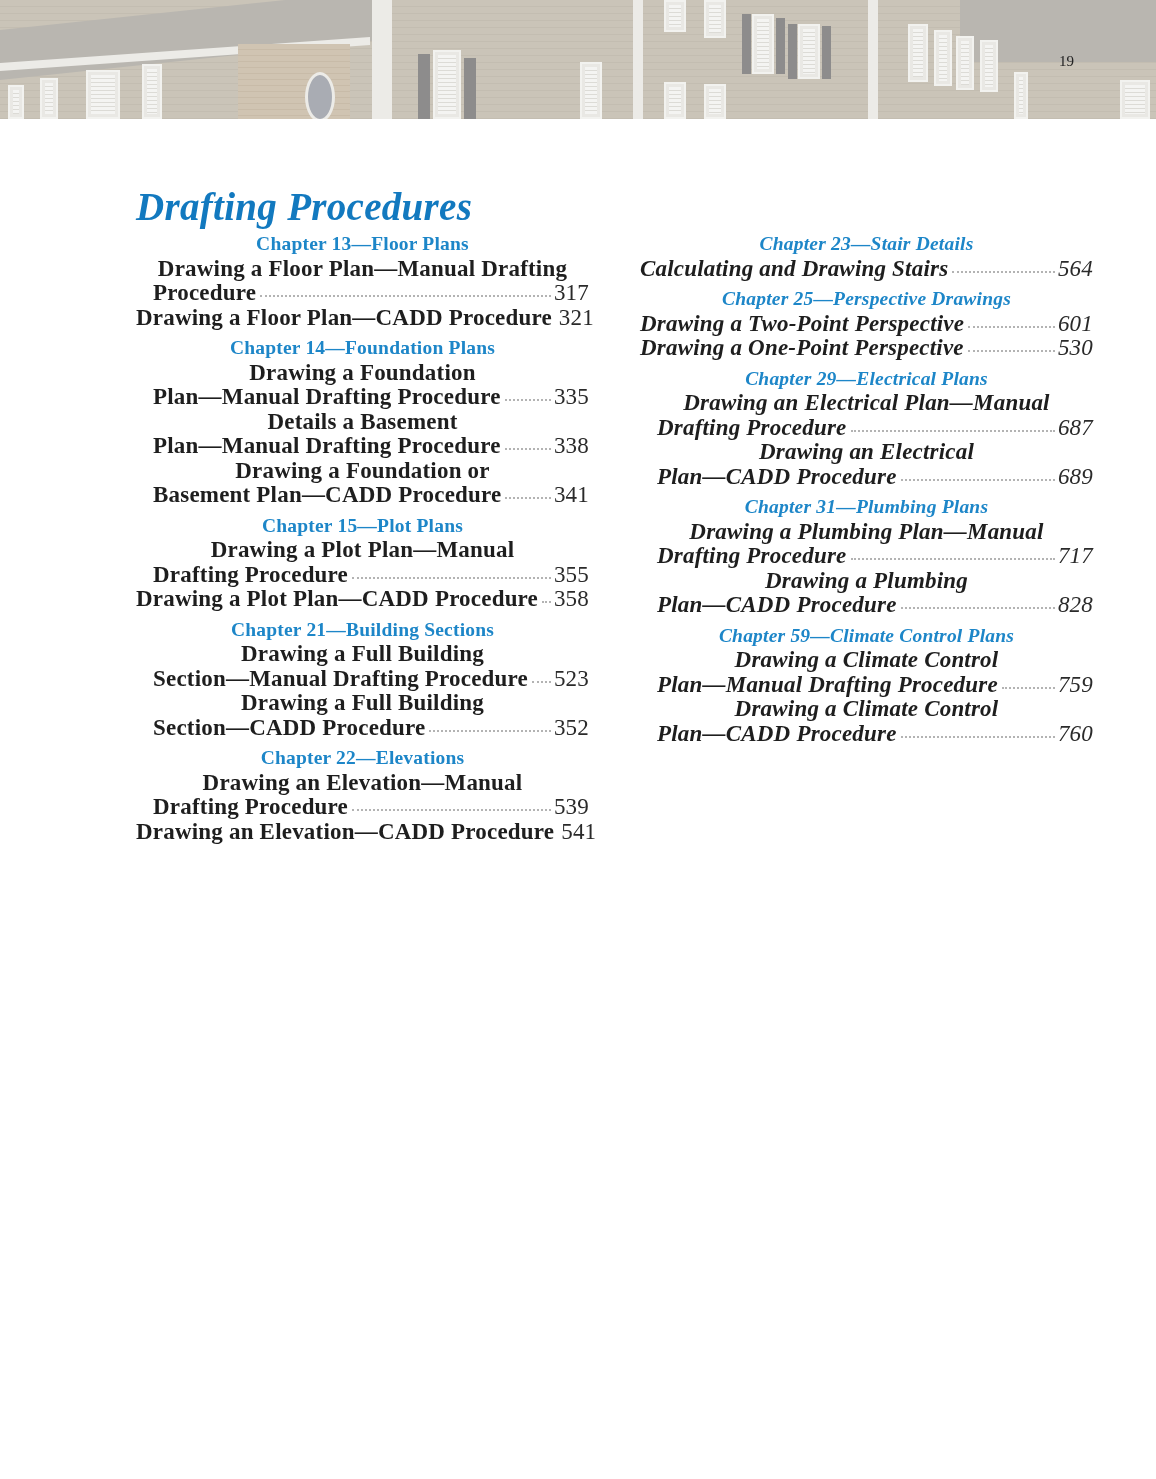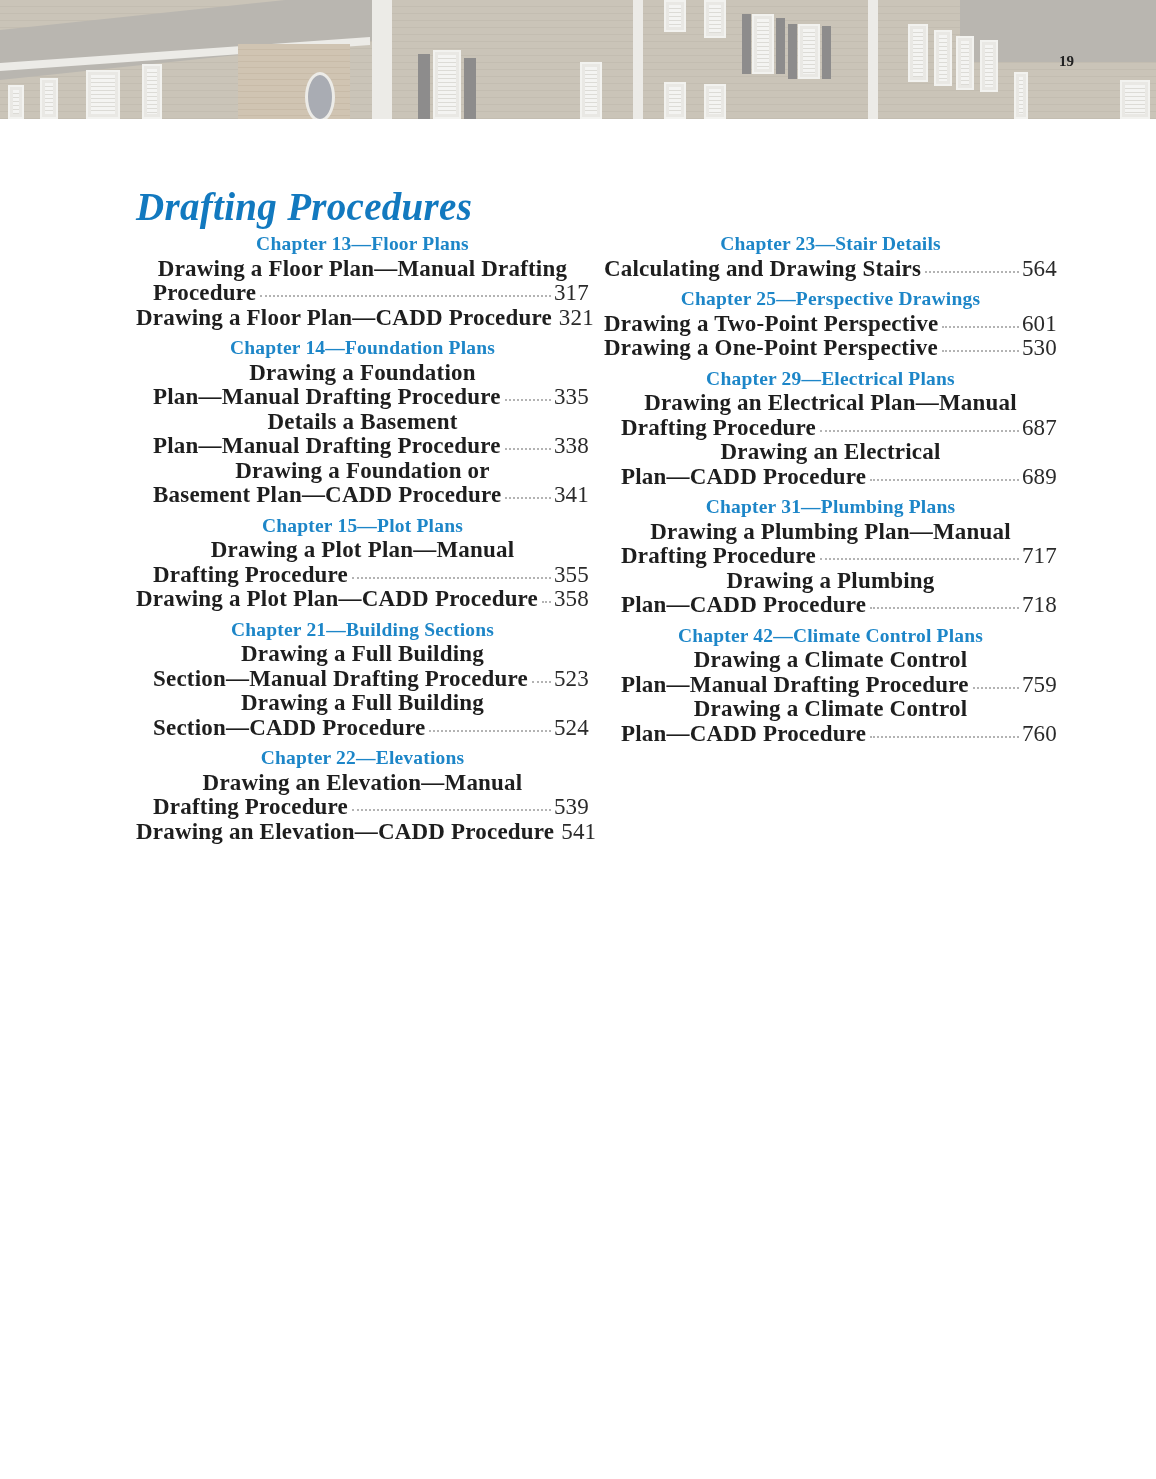--- a/index.html
+++ b/index.html
@@ -14,30 +14,30 @@
   .roof { position: absolute; background: #b9b6b0; }
   .siding { position: absolute; background: repeating-linear-gradient(180deg, #cac4b8 0 6px, #c3bdb1 6px 7px); }
   .trim { position: absolute; background: #ecebe7; }
   .brick { position: absolute; background:
            repeating-linear-gradient(180deg, #d0c4b2 0 5px, #c8bba8 5px 6px); }
   .win { position: absolute; background: #e9e8e4; border: 2px solid #f2f2ef; box-sizing: border-box; }
   .win::after { content: ""; position: absolute; inset: 3px;
                 background: repeating-linear-gradient(180deg, #f4f4f2 0 3px, #dcdbd6 3px 4px); }
   .shutter { position: absolute; background: #8d8c8c; }
   .oval { position: absolute; border-radius: 50%; border: 3px solid #ecebe7; background: #a9acb3; }
-  .page-number { position: absolute; left: 1059px; top: 53px; font-size: 15px; font-weight: bold;
+  .page-number { position: absolute; left: 1059px; top: 53px; font-size: 15px; font-weight: normal;
                  color: #222; font-family: "Liberation Serif", serif; }
 
   
   .page-title { position: absolute; left: 136px; top: 184px; margin: 0;
                 font-size: 39px; font-style: italic; font-weight: bold; color: #1279bf;
                 letter-spacing: 0.3px; line-height: 46px; }
   .column { position: absolute; top: 232px; width: 453px; }
   .col-left { left: 136px; }
-  .col-right { left: 604px; }
+  .col-right { left: 640px; font-style: italic; }
 
   .chapter { margin: 0 0 6px 0; text-align: center; }
   .chapter-heading { color: #1d86c8; font-weight: bold; font-size: 19.5px; line-height: 24.5px;
                      letter-spacing: 0.2px; }
   .entry { font-size: 23px; line-height: 24.5px; color: #1e1e1e; font-weight: bold; letter-spacing: 0.2px; }
   .entry .line1 { display: block; white-space: nowrap; }
   .entry .last { display: flex; align-items: baseline; white-space: nowrap; }
   .entry .last.indent { padding-left: 17px; }
   .entry .leader { flex: 1; margin: 0 3px 0 4px; height: 1px; align-self: baseline;
                    border-bottom: 2px dotted #b3b3b3; position: relative; top: -3px; }
@@ -162,21 +162,21 @@
           <span>Section—Manual Drafting Procedure</span>
           <span class="leader"></span>
           <span class="page">523</span>
         </span>
     </div>
     <div class="entry">
       <span class="line1">Drawing a Full Building</span>
       <span class="last indent">
           <span>Section—CADD Procedure</span>
           <span class="leader"></span>
-          <span class="page">524</span>
+          <span class="page">352</span>
         </span>
     </div>
   </div>
 
   <div class="chapter">
     <div class="chapter-heading">Chapter 22—Elevations</div>
     <div class="entry">
       <span class="line1">Drawing an Elevation—Manual</span>
       <span class="last indent">
           <span>Drafting Procedure</span>
@@ -253,27 +253,27 @@
           <span>Drafting Procedure</span>
           <span class="leader"></span>
           <span class="page">717</span>
         </span>
     </div>
     <div class="entry">
       <span class="line1">Drawing a Plumbing</span>
       <span class="last indent">
           <span>Plan—CADD Procedure</span>
           <span class="leader"></span>
-          <span class="page">718</span>
-        </span>
-    </div>
-  </div>
-
-  <div class="chapter">
-    <div class="chapter-heading">Chapter 42—Climate Control Plans</div>
+          <span class="page">828</span>
+        </span>
+    </div>
+  </div>
+
+  <div class="chapter">
+    <div class="chapter-heading">Chapter 59—Climate Control Plans</div>
     <div class="entry">
       <span class="line1">Drawing a Climate Control</span>
       <span class="last indent">
           <span>Plan—Manual Drafting Procedure</span>
           <span class="leader"></span>
           <span class="page">759</span>
         </span>
     </div>
     <div class="entry">
       <span class="line1">Drawing a Climate Control</span>

